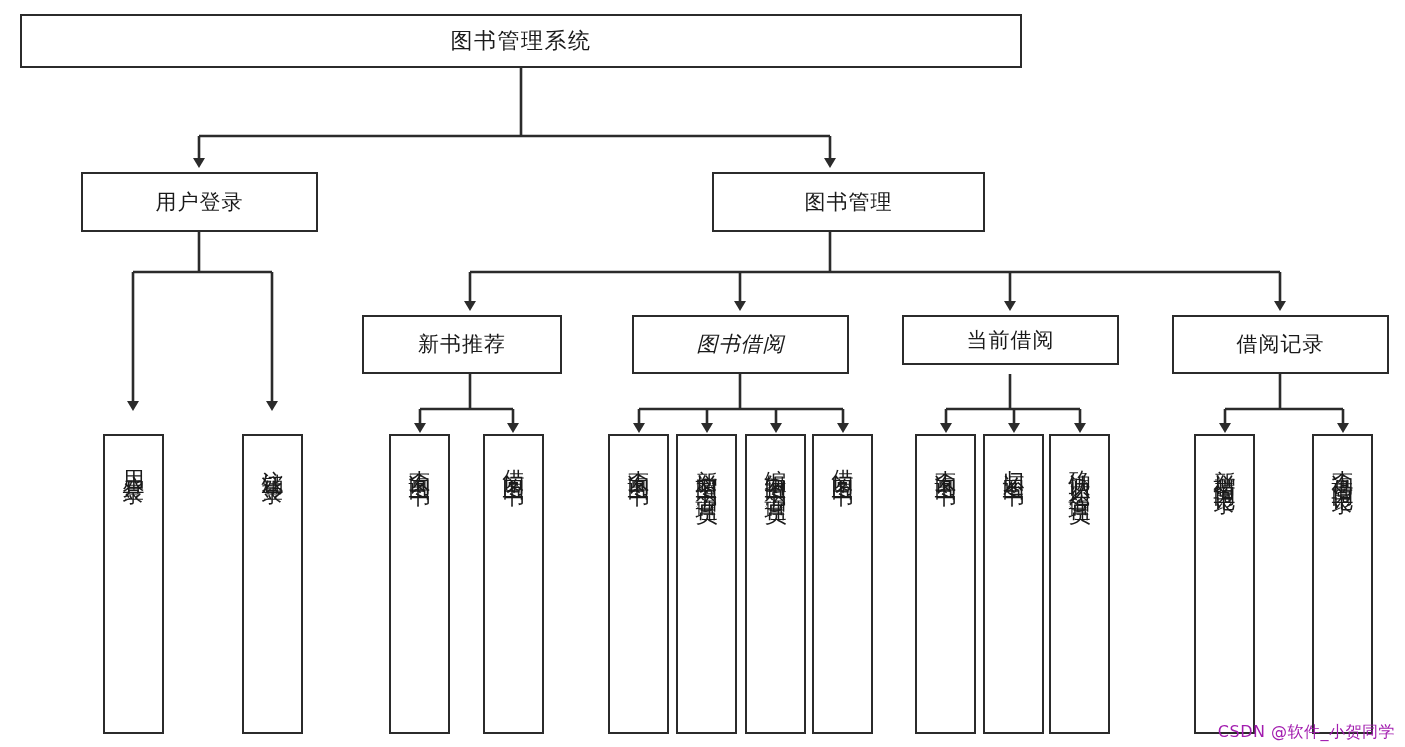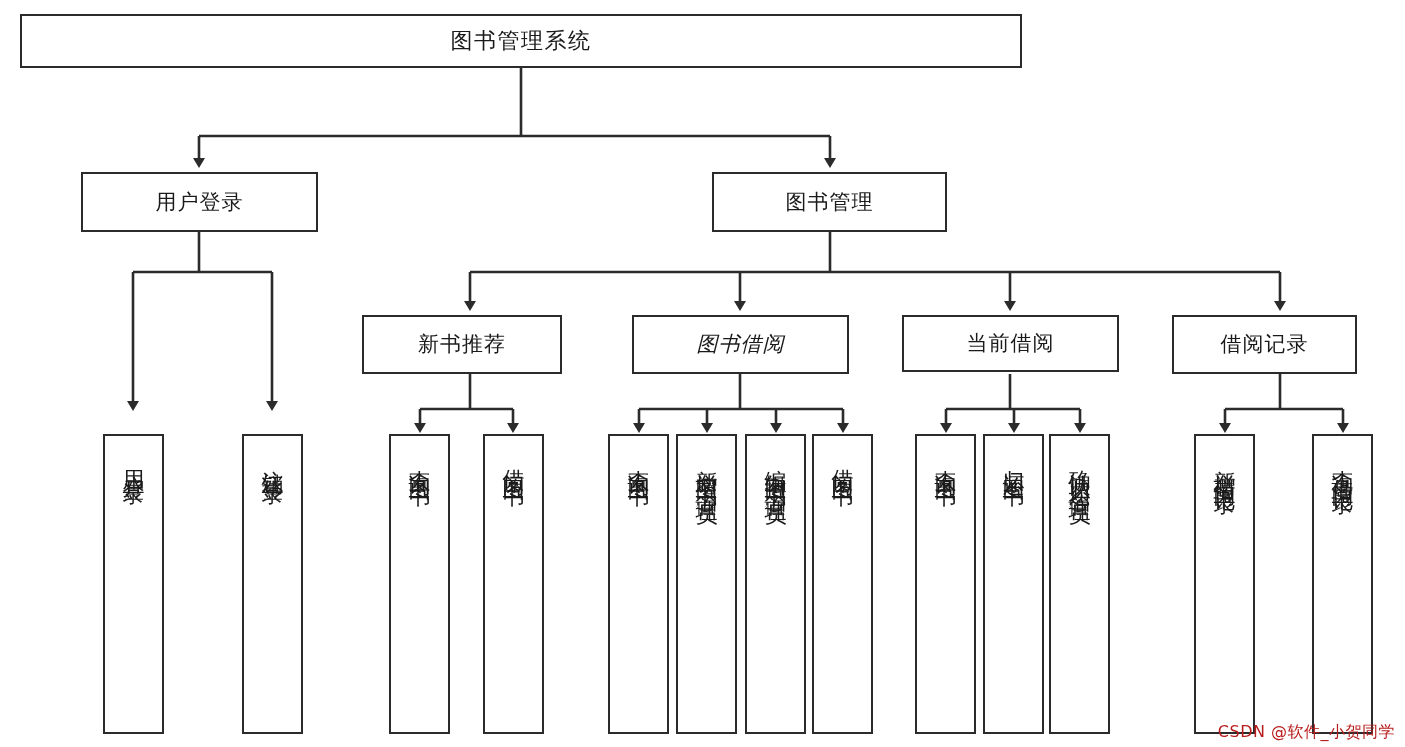--- a/index.html
+++ b/index.html
@@ -54,21 +54,21 @@
     font-size:22px;
     line-height:1.0;
     letter-spacing:5px;
     white-space:nowrap;
   }
   .watermark{
     position:absolute;
     right:10px;
     bottom:4px;
     font-size:16px;
-    color:#b91c1c;
+    color:#a21caf;
     letter-spacing:0.5px;
     white-space:nowrap;
     font-family:"DejaVu Sans","Liberation Sans",sans-serif;
   }
 </style>
 </head>
 <body>
 
 <div id="canvas">
 
@@ -123,37 +123,37 @@
   </svg>
 
   <div class="node horiz root" style="left:20px;top:14px;width:1002px;height:54px;">
     <span class="label">图书管理系统</span>
   </div>
 
   <div class="node horiz" style="left:81px;top:172px;width:237px;height:60px;">
     <span class="label">用户登录</span>
   </div>
 
-  <div class="node horiz" style="left:712px;top:172px;width:235px;height:60px;">
+  <div class="node horiz" style="left:712px;top:172px;width:273px;height:60px;">
     <span class="label">图书管理</span>
   </div>
 
   <div class="node horiz" style="left:362px;top:315px;width:200px;height:59px;">
     <span class="label">新书推荐</span>
   </div>
 
   <div class="node horiz" style="left:632px;top:315px;width:217px;height:59px;font-style:italic;">
     <span class="label">图书借阅</span>
   </div>
 
-  <div class="node horiz" style="left:902px;top:315px;width:217px;height:57px;">
+  <div class="node horiz" style="left:902px;top:315px;width:217px;height:50px;">
     <span class="label">当前借阅</span>
   </div>
 
-  <div class="node horiz" style="left:1172px;top:315px;width:185px;height:59px;">
+  <div class="node horiz" style="left:1172px;top:315px;width:217px;height:59px;">
     <span class="label">借阅记录</span>
   </div>
 
   <div class="node vert" style="left:103px;top:434px;width:61px;height:300px;">
     <span class="label">用户登录</span>
   </div>
 
   <div class="node vert" style="left:242px;top:434px;width:61px;height:300px;">
     <span class="label">注销登录</span>
   </div>

